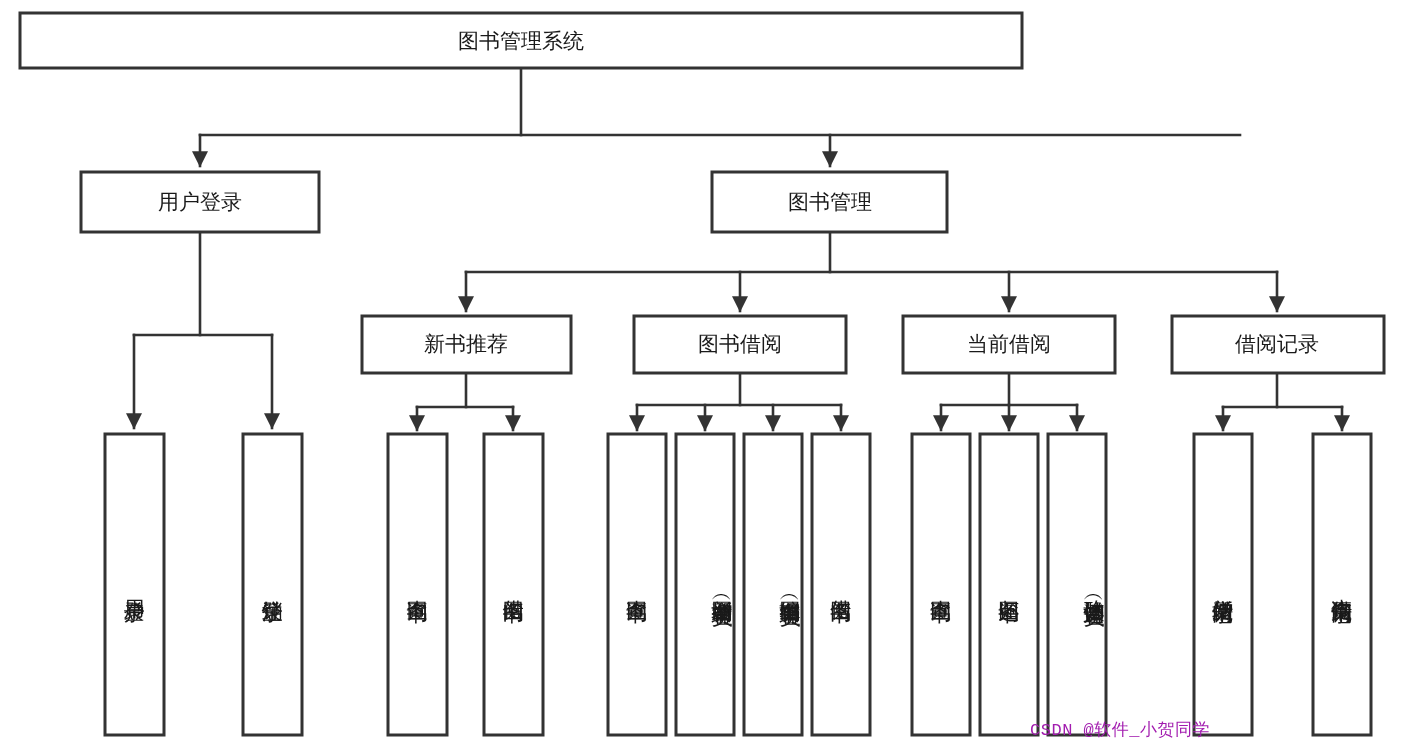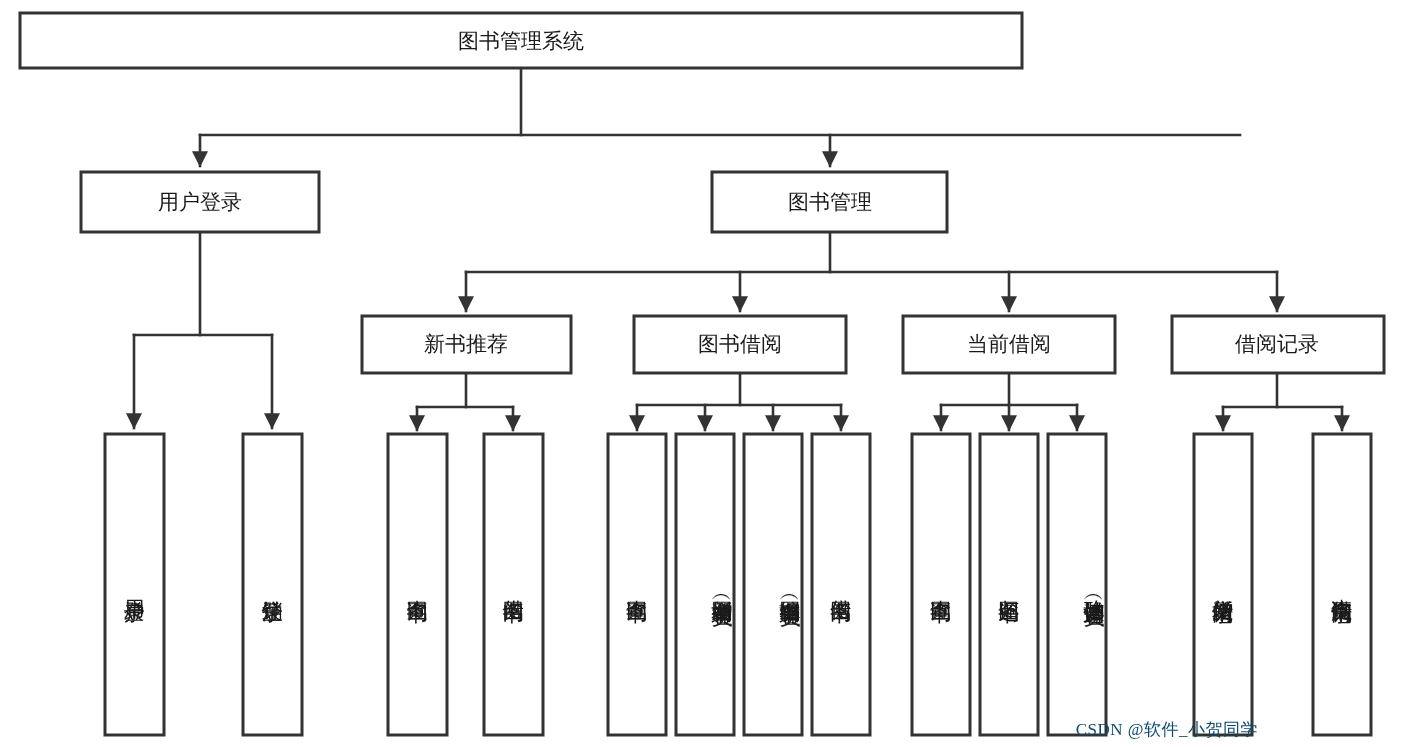--- a/index.html
+++ b/index.html
@@ -11,21 +11,20 @@
     width: 1405px;
     height: 747px;
     font-family: "Liberation Sans", "DejaVu Sans", sans-serif;
     overflow: hidden;
   }
   #diagram-root {
     position: relative;
     width: 1220px;
     height: 747px;
     background: #ffffff;
-    padding-left: 48px;
   }
   svg#tree-svg {
     position: absolute;
     left: 0;
     top: 0;
     width: 1405px;
     height: 747px;
   }
   .node-rect {
     fill: #ffffff;
@@ -63,23 +62,23 @@
     align-items: center;
     justify-content: center;
     text-align: center;
     white-space: nowrap;
     pointer-events: none;
   }
   .watermark {
     position: absolute;
     right: 10px;
     bottom: 6px;
-    font-family: Liberation Serif, serif;
+    font-family: Liberation Mono, monospace;
     font-size: 17px;
-    color: #0c4a6e;
+    color: #a21caf;
     letter-spacing: 0.5px;
     white-space: nowrap;
   }
 </style>
 </head>
 <body>
 
 <div id="diagram-root">
 
   <svg id="tree-svg" viewBox="0 0 1405 747">

